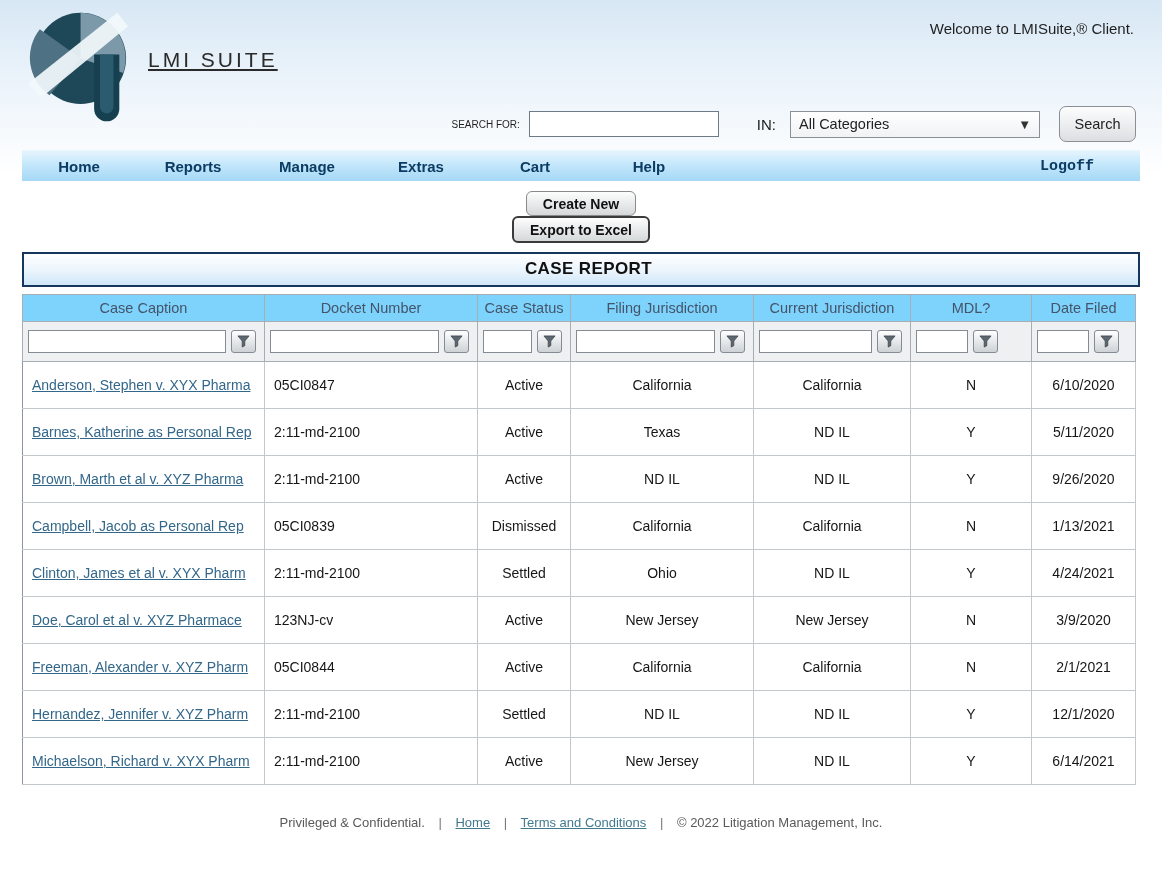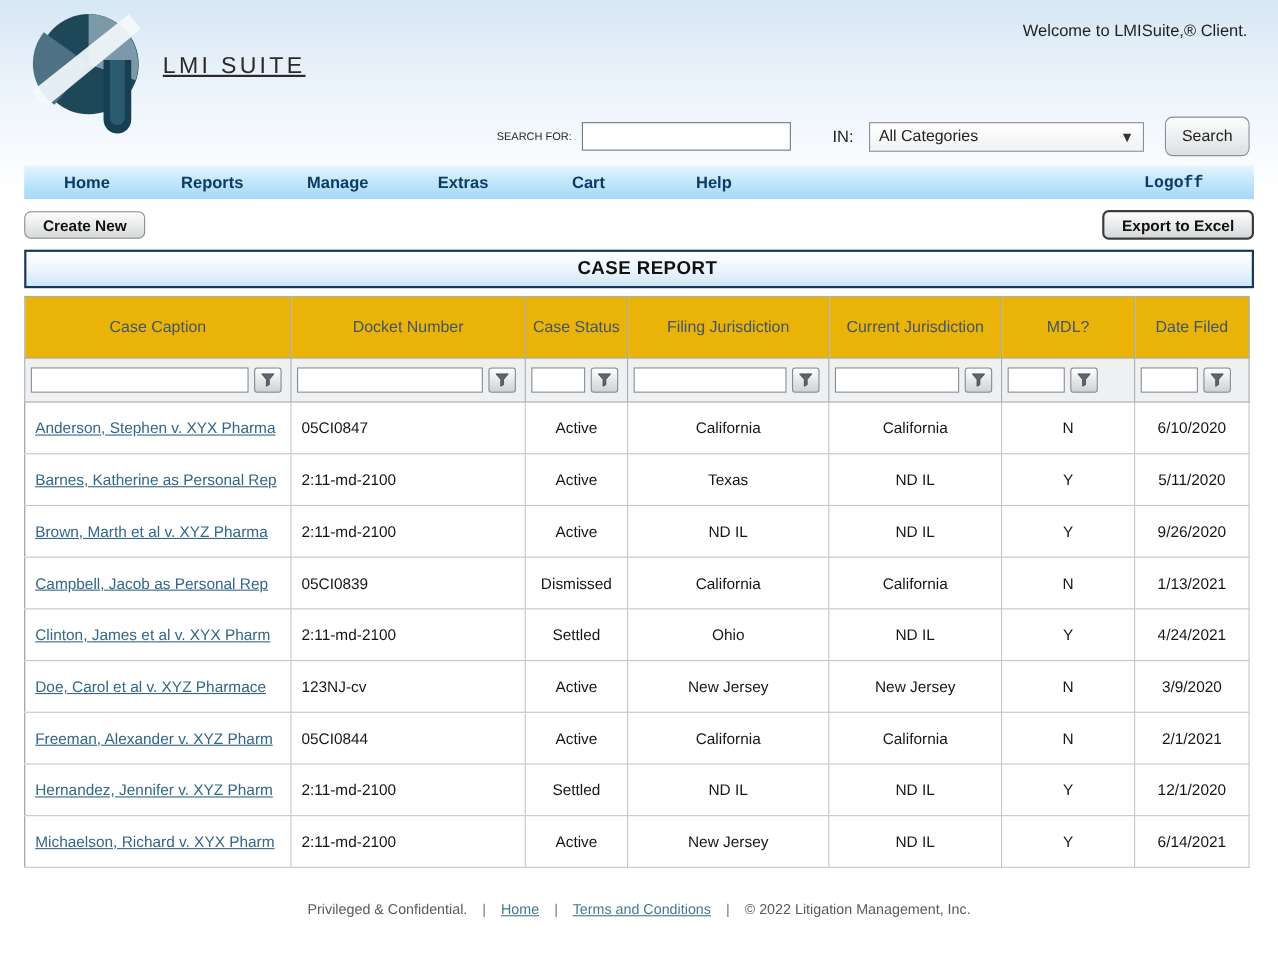--- a/index.html
+++ b/index.html
@@ -25,30 +25,30 @@
   .fake-select { width:250px; height:27px; border:1px solid #8a9097; background:linear-gradient(180deg,#ffffff,#f0f2f4); display:flex; align-items:center; justify-content:space-between; padding:0 8px; font-size:14.5px; color:#222; cursor:pointer; }
   .fake-select .arrow { font-size:13px; color:#333; }
   .search-btn { margin-left:19px; width:77px; height:36px; border:1px solid #8a8f94; border-radius:7px; background:linear-gradient(180deg,#fdfdfd,#dcdfe2); font-size:14.5px; color:#222; cursor:pointer; font-family:"Liberation Sans",sans-serif; }
 
   
   .nav { margin:4px 22px 0 22px; height:31px; background:linear-gradient(180deg,#e5f4fe 0%,#c4e7fb 45%,#a5d8f6 100%); display:flex; align-items:center; border-top:1px solid #eaf6fe; }
   .nav-item { width:114px; text-align:center; font-weight:bold; font-size:15px; color:#0c3b63; cursor:pointer; }
   .nav-item.logoff { margin-left:auto; margin-right:46px; width:auto;font-family:Liberation Mono, monospace; }
 
   
-  .toolbar { margin:10px 22px 0 22px; display:flex; justify-content:space-between; align-items:center; }
+  .toolbar { margin:10px 22px 0 22px; display:flex; justify-content:space-between; align-items:center;flex-direction:column; }
   .btn { height:25px; padding:0 16px; border:1px solid #8a8a8a; border-radius:6px; background:linear-gradient(180deg,#fdfdfd,#d5d8da); font-weight:bold; font-size:14px; color:#111; cursor:pointer; font-family:"Liberation Sans",sans-serif; }
   .btn.export { border:2px solid #3b3b3b; height:27px; }
 
   
   .report-title { margin:9px 22px 0 22px; border:2px solid #17365d; background:linear-gradient(180deg,#ffffff 0%,#eaf4fc 55%,#cfe7f8 100%); text-align:center; font-weight:bold; font-size:17px; color:#111; padding:5px 0 6px 15px; letter-spacing:0.4px; }
 
   
   table.case-table { margin:7px 22px 0 22px; width:1113px; border-collapse:collapse; table-layout:fixed; background:#fff; border:1px solid #8e979e; }
-  th { background:#eab308; color:#44546a; font-weight:normal; font-size:14.5px; height:56px; border:1px solid #a6adb3; }
+  th { background:#7dd3fc; color:#44546a; font-weight:normal; font-size:14.5px; height:27px; border:1px solid #a6adb3; }
   .filter-row td { background:#eef0f1; border:1px solid #a6adb3; padding:7px 5px; height:40px; }
   .filter-cell { display:flex; align-items:center; gap:5px; }
   .filter-input { flex:0 1 auto; width:calc(100% - 33px); min-width:28px; height:23px; border:1px solid #848b92; background:#fff; font-size:13px; padding:0 4px; font-family:"Liberation Sans",sans-serif; }
   .funnel-btn { flex:0 0 auto; width:25px; height:23px; border:1px solid #848b92; border-radius:3px; background:linear-gradient(180deg,#ffffff,#cdd2d6); display:flex; align-items:center; justify-content:center; cursor:pointer; }
   tbody td { height:47px; font-size:14px; text-align:center; border-bottom:1px solid #c3c8cc; border-right:1px solid #c3c8cc; color:#161616; padding:0 6px; }
   td.cell-left { text-align:left; padding-left:9px; }
   a.case-link { color:#33678a; text-decoration:underline; cursor:pointer; }
 
   
   .footer { margin-top:30px; text-align:center; font-size:13px; color:#5a5a5a; }

